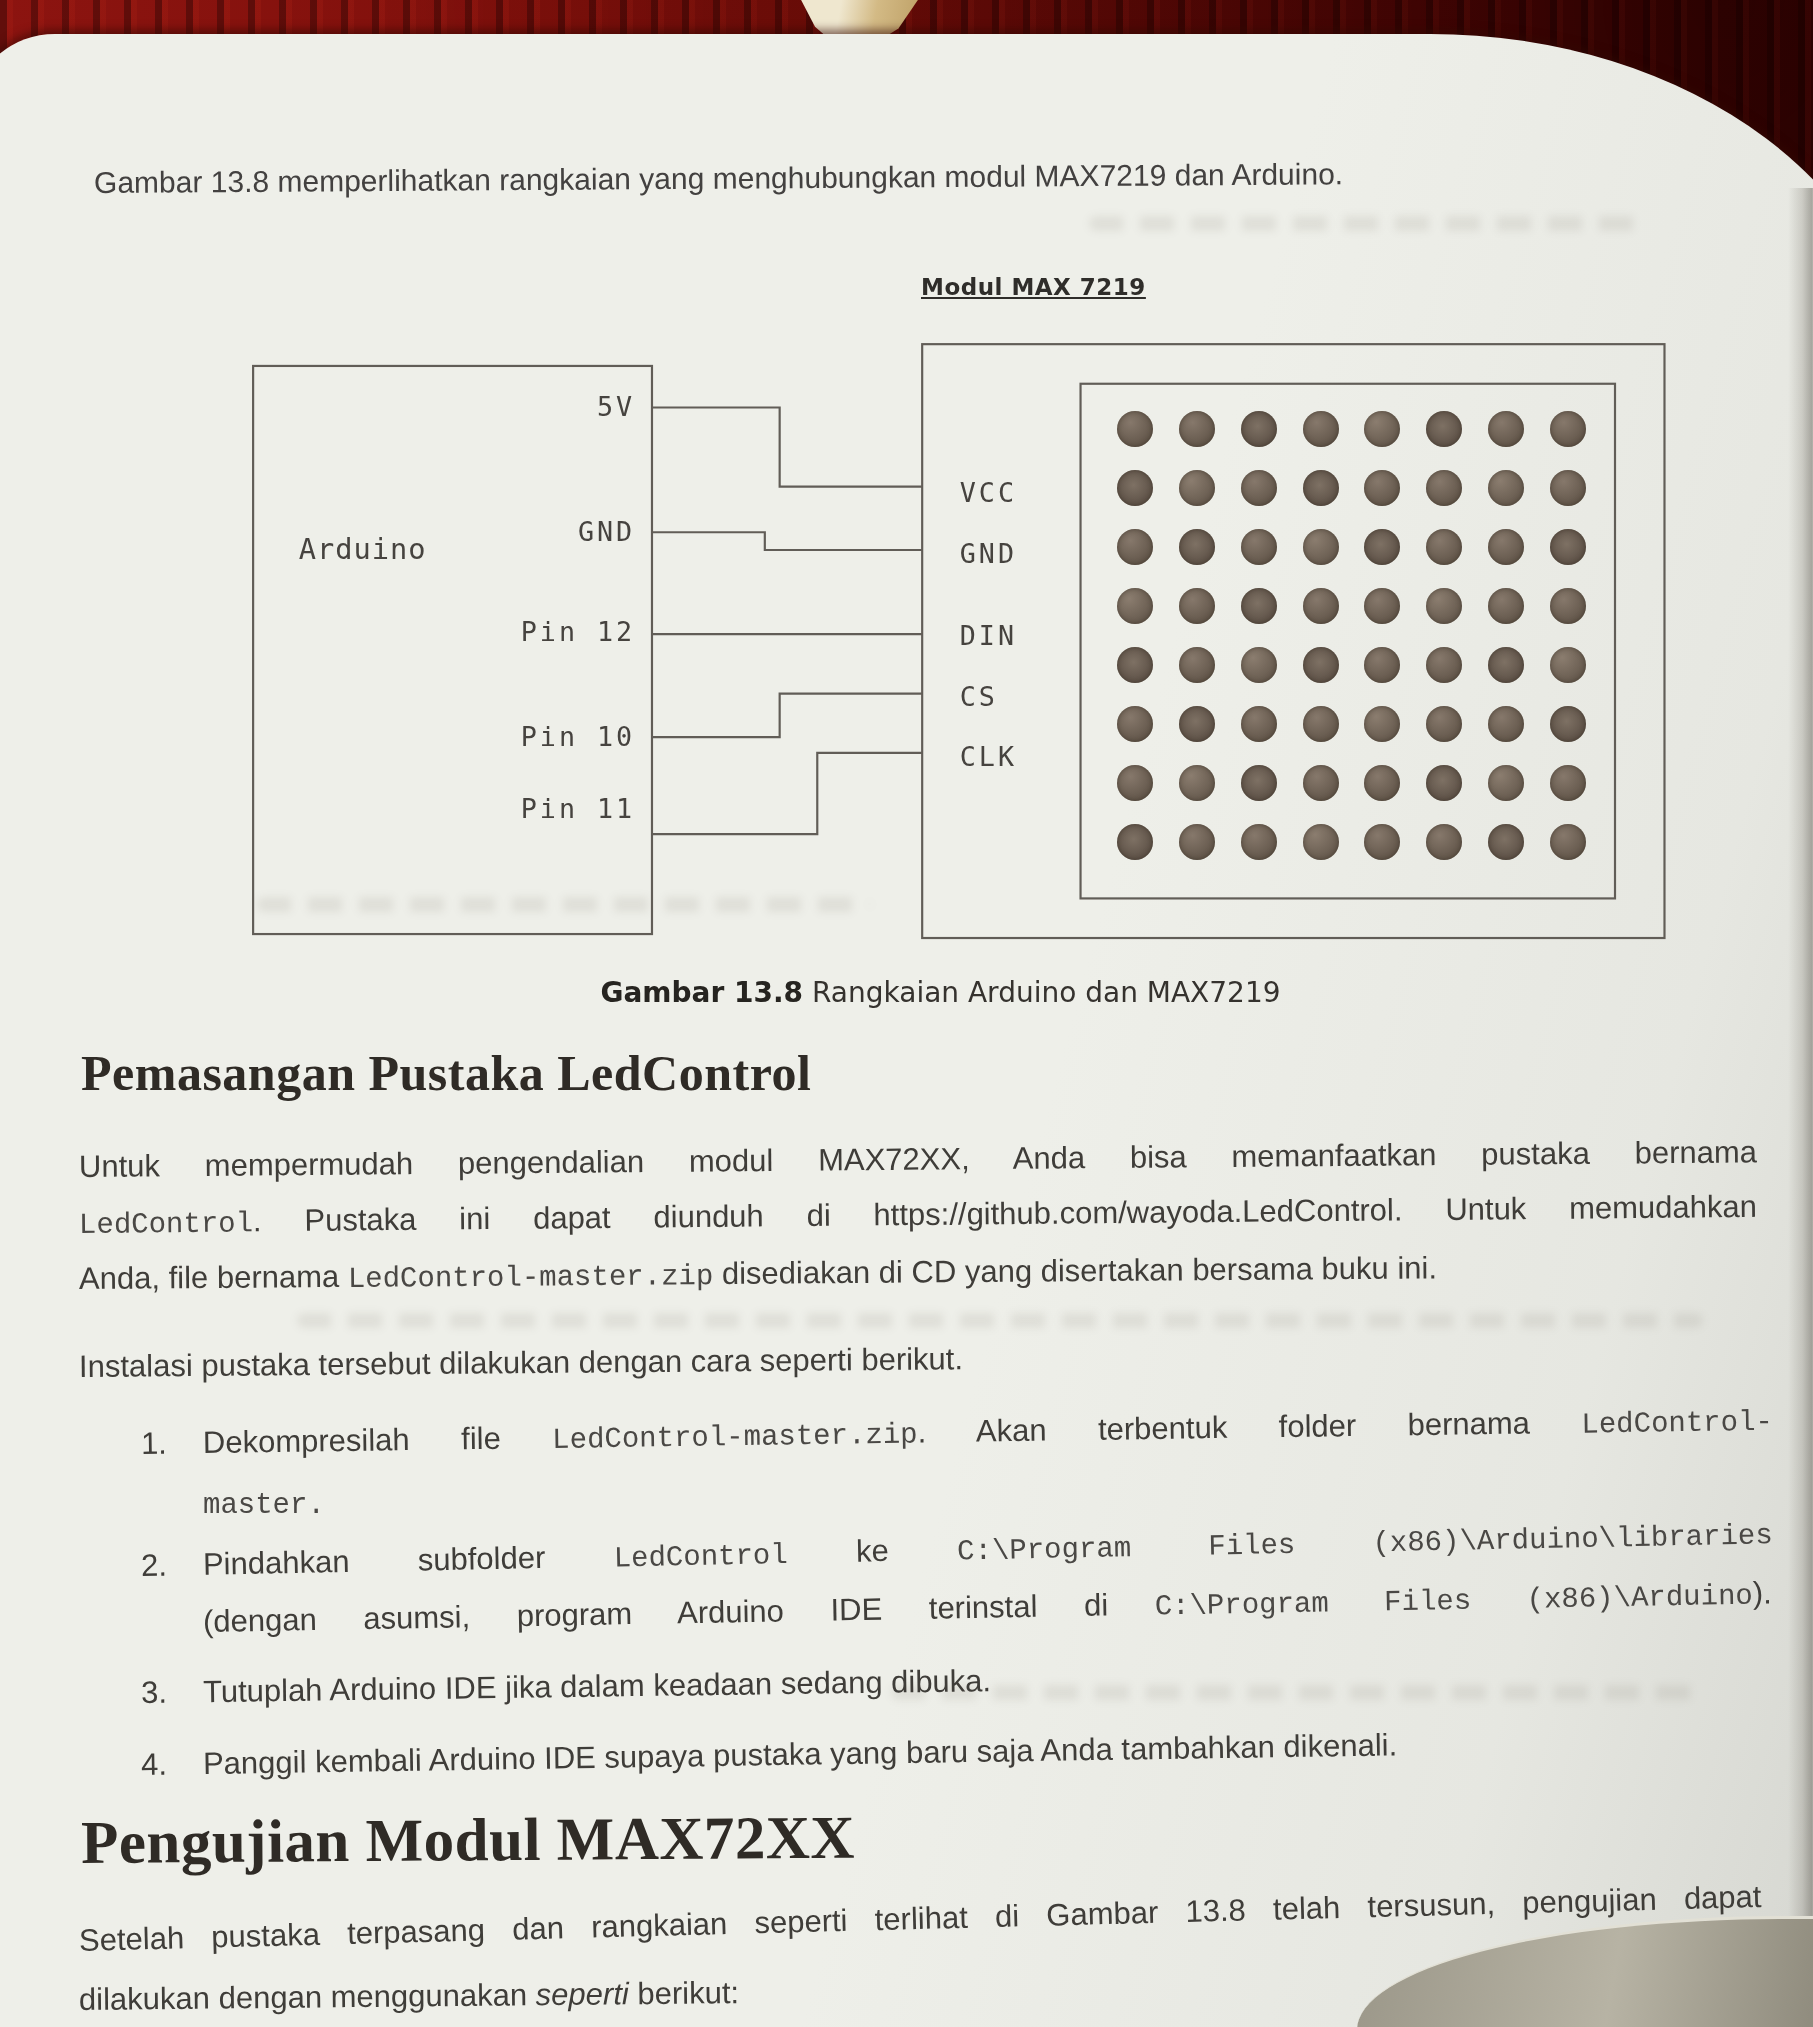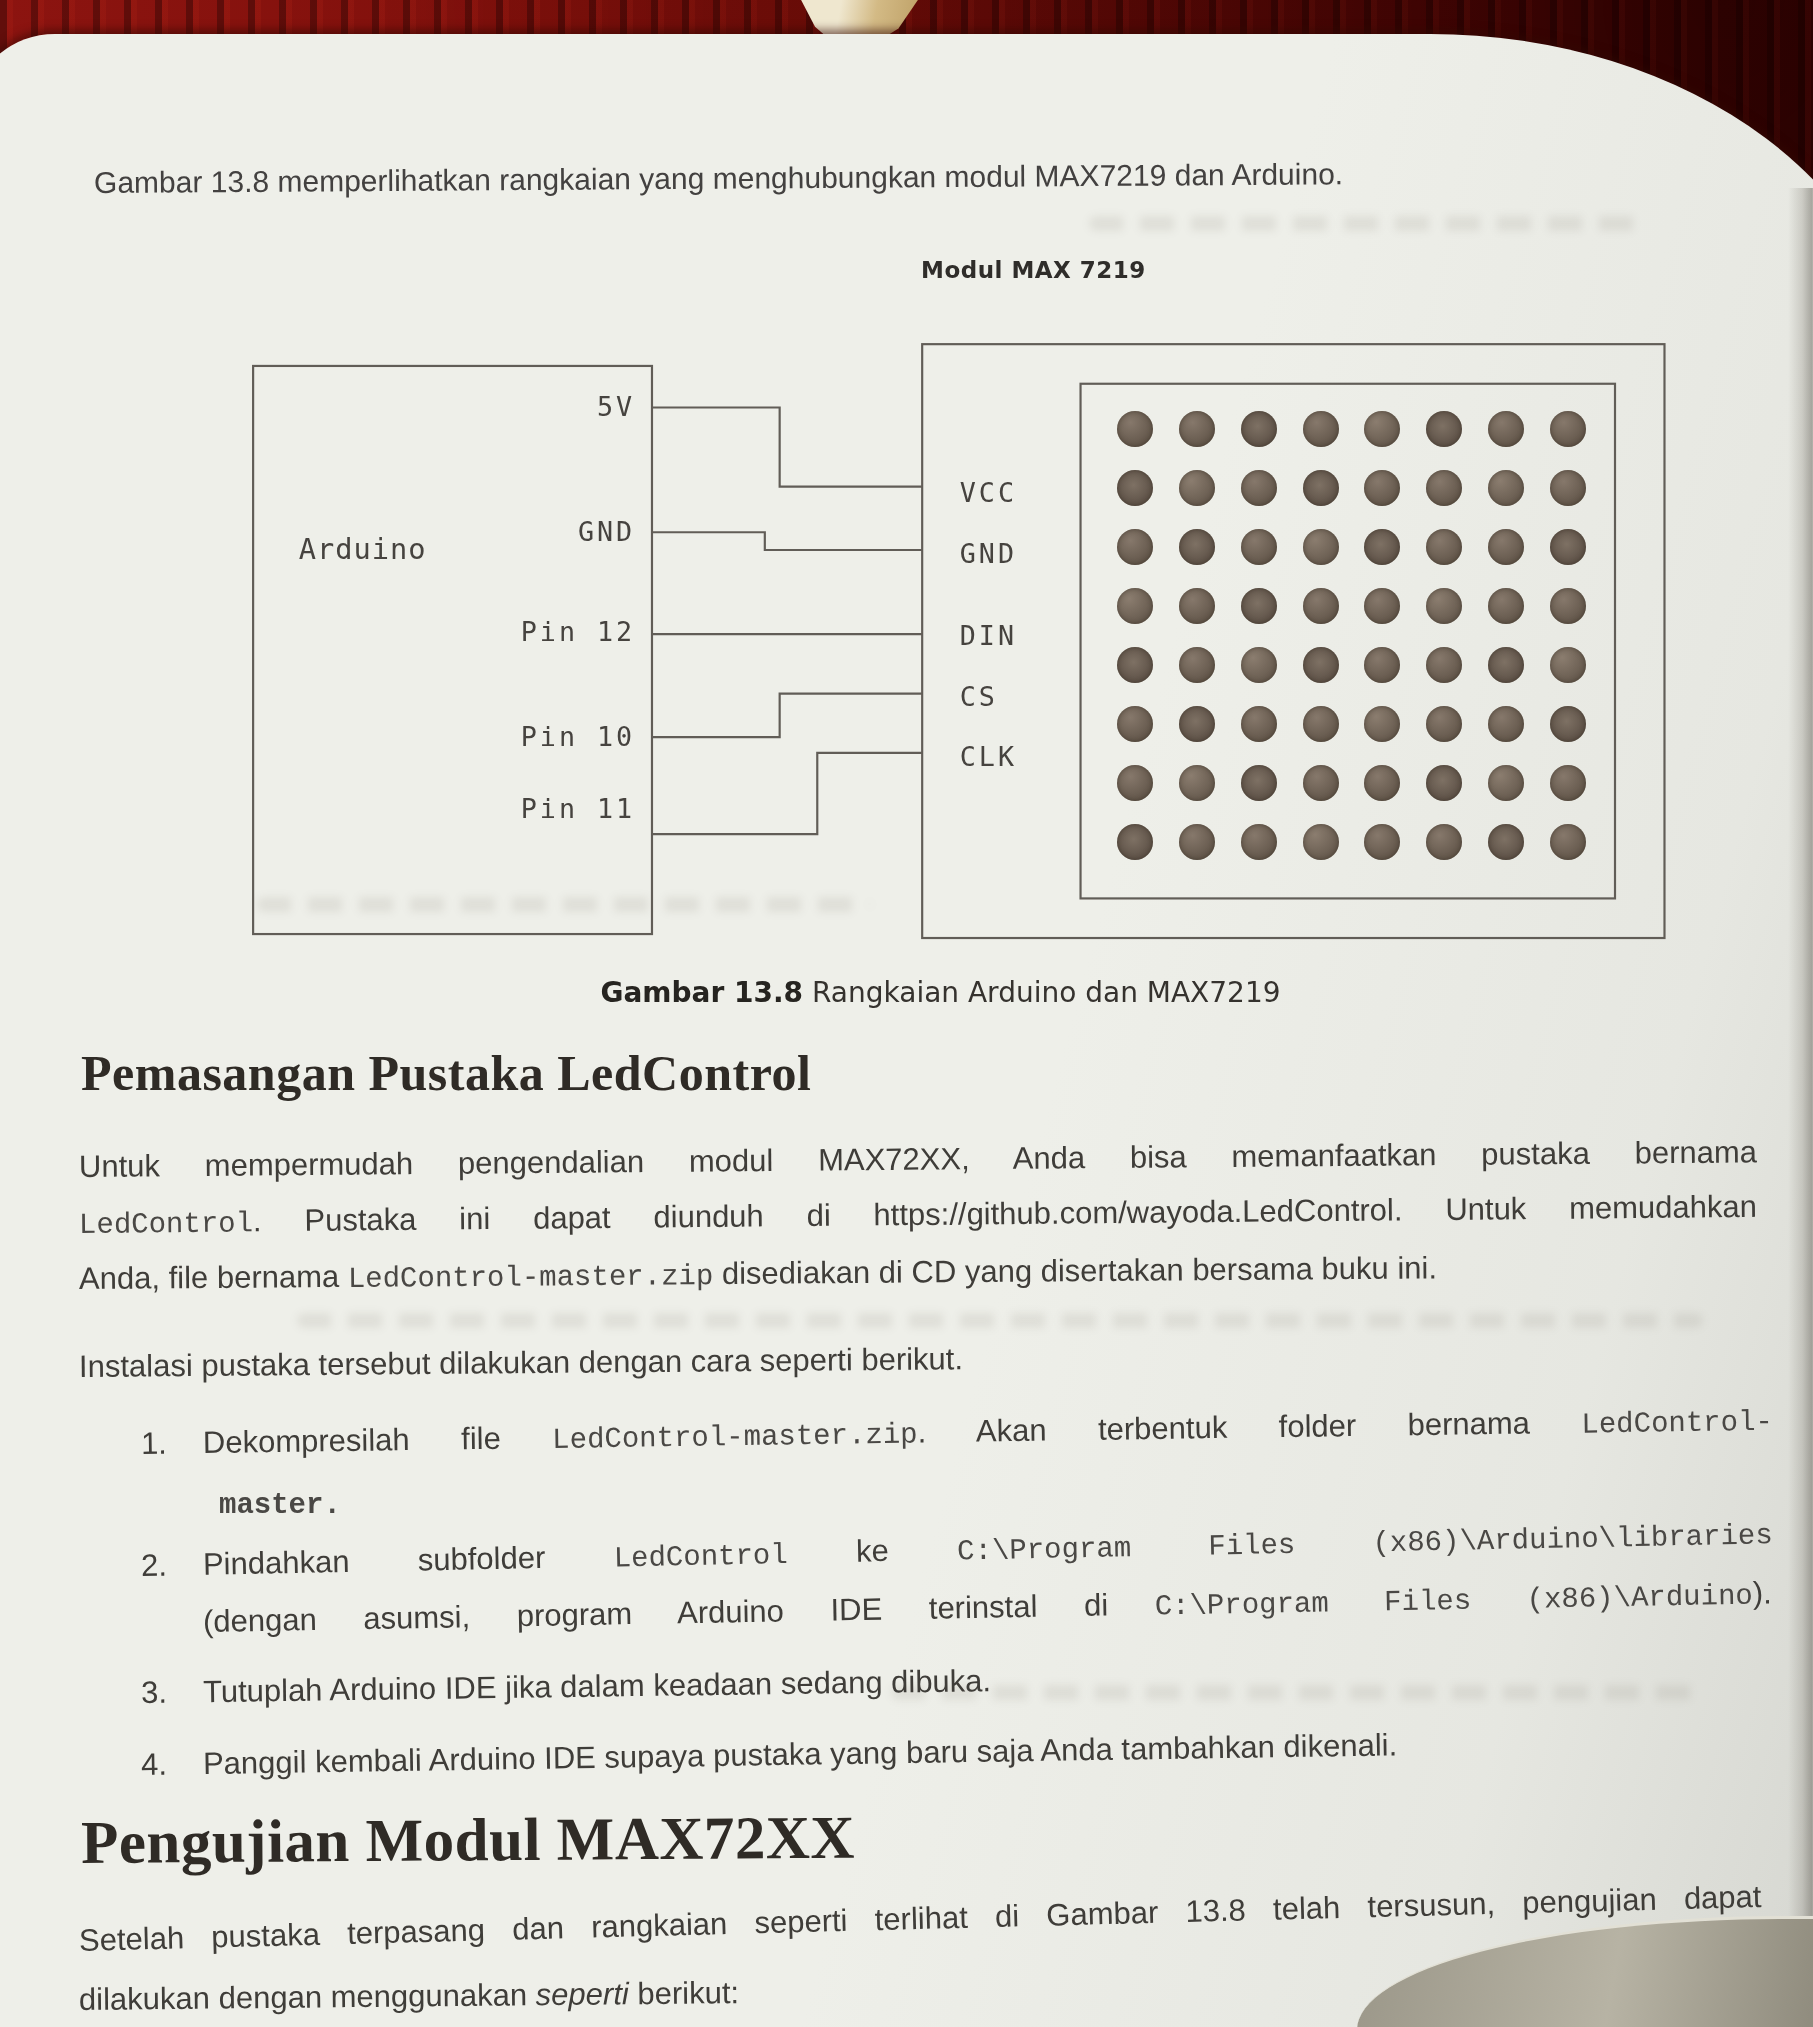--- a/index.html
+++ b/index.html
@@ -70,21 +70,21 @@
 
 <div class="content">
 
   <div class="ghost" style="left:1089px;top:216px;width:554px;"></div>
   <div class="ghost" style="left:257px;top:897px;width:614px;"></div>
   <div class="ghost" style="left:297px;top:1313px;width:1406px;"></div>
   <div class="ghost" style="left:891px;top:1685px;width:812px;"></div>
 
   <div class="abs intro" style="left:94px;top:166px;width:1485px;transform:rotate(-0.4deg);">Gambar 13.8 memperlihatkan rangkaian yang menghubungkan modul MAX7219 dan Arduino.</div>
 
-  <div class="abs fig-title" style="left:921px;top:257px;">Modul MAX 7219</div>
+  <div class="abs fig-title" style="left:921px;top:274px;text-decoration:underline;">Modul MAX 7219</div>
 
   <svg class="abs" style="left:168px;top:250px;" width="1544" height="703" viewBox="0 0 1560 710">
     <g fill="none" stroke="#615d57" stroke-width="2.2">
       <rect x="86" y="117" width="403" height="574"></rect>
       <rect x="762" y="95" width="750" height="600"></rect>
       <rect x="922" y="135" width="540" height="520"></rect>
       <polyline points="489,159 618,159 618,239 762,239"></polyline>
       <polyline points="489,285 603,285 603,303 762,303"></polyline>
       <polyline points="489,388 762,388"></polyline>
       <polyline points="489,492 618,492 618,448 762,448"></polyline>
@@ -189,21 +189,21 @@
   </div>
 
   <div class="abs body-text" style="left:79px;top:1339px;transform:rotate(-0.5deg);">Instalasi pustaka tersebut dilakukan dengan cara seperti berikut.</div>
 
   <div class="abs body-text step" style="left:141px;top:1416px;width:1632px;transform:rotate(-0.85deg);">
     <span class="num">1.</span>
     <span class="stext just">
       <span>Dekompresilah file </span><span class="mono">LedControl-master.zip</span><span>. Akan terbentuk folder bernama </span><span class="mono">LedControl-</span>
     </span>
   </div>
-  <div class="abs body-text" style="left:219px;top:1475px;font-weight:bold;">
+  <div class="abs body-text" style="left:203px;top:1475px;">
     <span class="mono">master.</span>
   </div>
 
   <div class="abs body-text step" style="left:141px;top:1538px;width:1632px;transform:rotate(-1.15deg);">
     <span class="num">2.</span>
     <span class="stext just">
       <span>Pindahkan subfolder </span><span class="mono">LedControl</span><span> ke </span><span class="mono">C:\Program Files (x86)\Arduino\libraries</span>
     </span>
   </div>
   <div class="abs body-text just" style="left:203px;top:1594px;width:1569px;transform:rotate(-1.05deg);">

